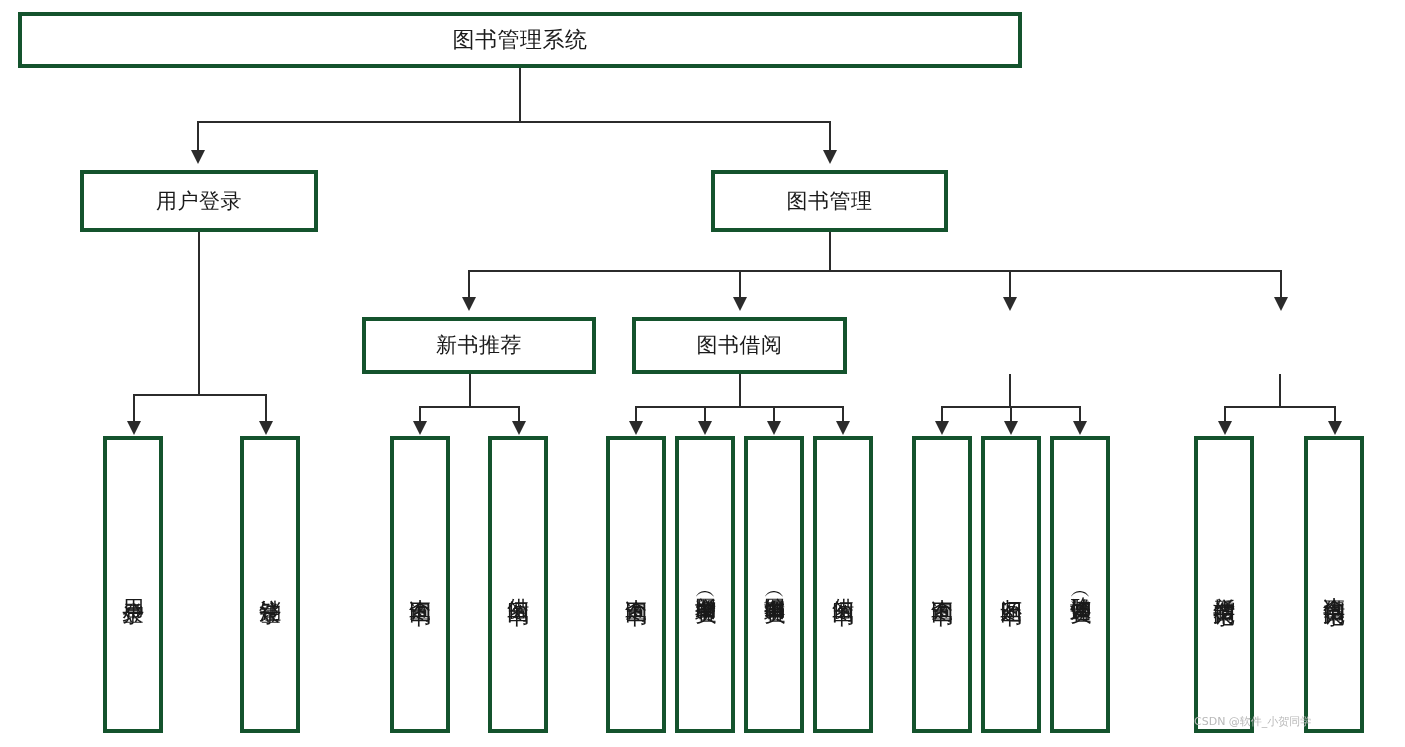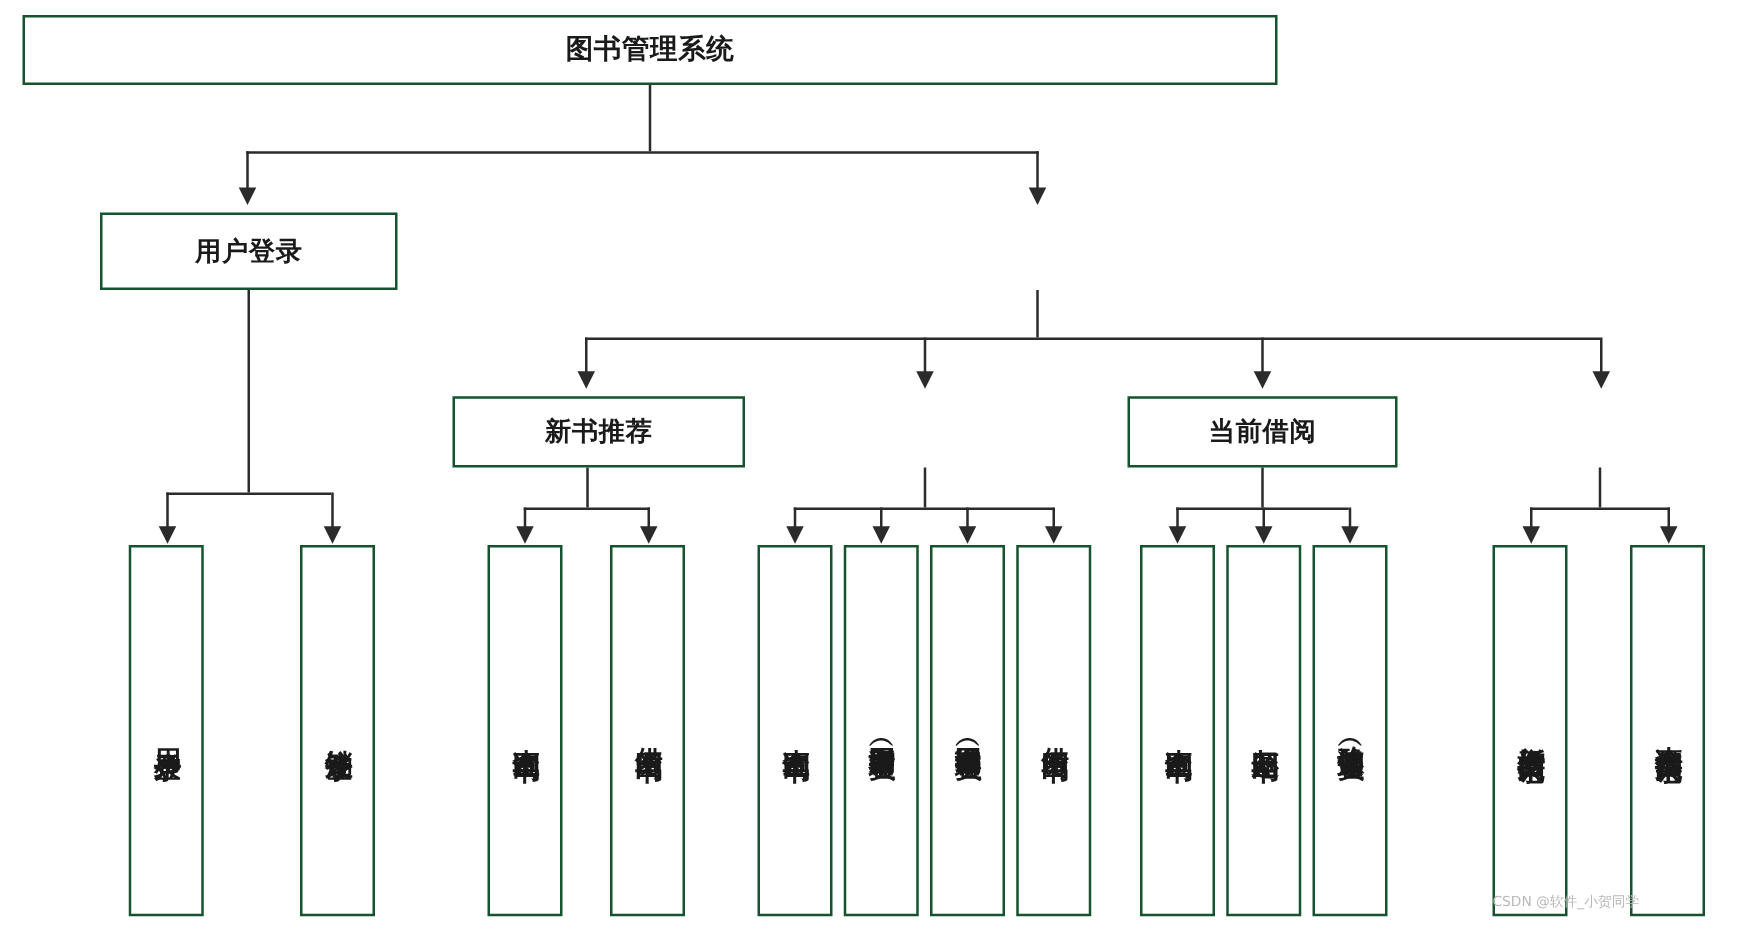--- a/index.html
+++ b/index.html
@@ -9,26 +9,25 @@
     font-family:"DejaVu Sans","Liberation Sans",sans-serif;
     overflow:hidden;
   }
   #stage{position:relative;width:1405px;height:747px;}
 
   
   .node{
     position:absolute;
     box-sizing:border-box;
     background:#ffffff;
-    border:2px solid #14532d;
+    border:4px solid #14532d;
     display:flex;
     align-items:center;
     justify-content:center;
     color:#1a1a1a;
-    font-weight:bold;
   }
   .node .lbl{
     display:block;
     line-height:1.18;
     letter-spacing:0.5px;
     white-space:nowrap;
   }
 
   
   .node.h .lbl{ font-size:21px; }
@@ -90,20 +89,23 @@
   <div class="ln vl" style="left:197px;top:121px;height:30px;"></div>
   <div class="arw" style="left:191px;top:150px;"></div>
 
   <div class="ln vl" style="left:829px;top:121px;height:30px;"></div>
   <div class="arw" style="left:823px;top:150px;"></div>
 
   <div class="node h" style="left:80px;top:170px;width:238px;height:62px;">
     <span class="lbl">用户登录</span>
   </div>
 
+  <div class="node h" style="left:711px;top:170px;width:237px;height:62px;">
+    <span class="lbl">图书管理</span>
+  </div>
 
   <div class="ln vl" style="left:198px;top:232px;height:162px;"></div>
   <div class="ln hl" style="left:133px;top:394px;width:132px;"></div>
   <div class="ln vl" style="left:133px;top:394px;height:28px;"></div>
   <div class="arw" style="left:127px;top:421px;"></div>
   <div class="ln vl" style="left:265px;top:394px;height:28px;"></div>
   <div class="arw" style="left:259px;top:421px;"></div>
 
   <div class="ln vl" style="left:829px;top:232px;height:38px;"></div>
   <div class="ln hl" style="left:468px;top:270px;width:812px;"></div>
@@ -112,22 +114,22 @@
   <div class="ln vl" style="left:739px;top:270px;height:28px;"></div>
   <div class="arw" style="left:733px;top:297px;"></div>
   <div class="ln vl" style="left:1009px;top:270px;height:28px;"></div>
   <div class="arw" style="left:1003px;top:297px;"></div>
   <div class="ln vl" style="left:1280px;top:270px;height:28px;"></div>
   <div class="arw" style="left:1274px;top:297px;"></div>
 
   <div class="node h" style="left:362px;top:317px;width:234px;height:57px;">
     <span class="lbl">新书推荐</span>
   </div>
-  <div class="node h" style="left:902px;top:317px;width:216px;height:57px;">
-    <span class="lbl">当前借阅</span>
+  <div class="node h" style="left:632px;top:317px;width:215px;height:57px;">
+    <span class="lbl">图书借阅</span>
   </div>
 
   <div class="ln vl" style="left:469px;top:374px;height:32px;"></div>
   <div class="ln hl" style="left:419px;top:406px;width:101px;"></div>
   <div class="ln vl" style="left:419px;top:406px;height:16px;"></div>
   <div class="arw" style="left:413px;top:421px;"></div>
   <div class="ln vl" style="left:518px;top:406px;height:16px;"></div>
   <div class="arw" style="left:512px;top:421px;"></div>
 
   <div class="ln vl" style="left:739px;top:374px;height:32px;"></div>

